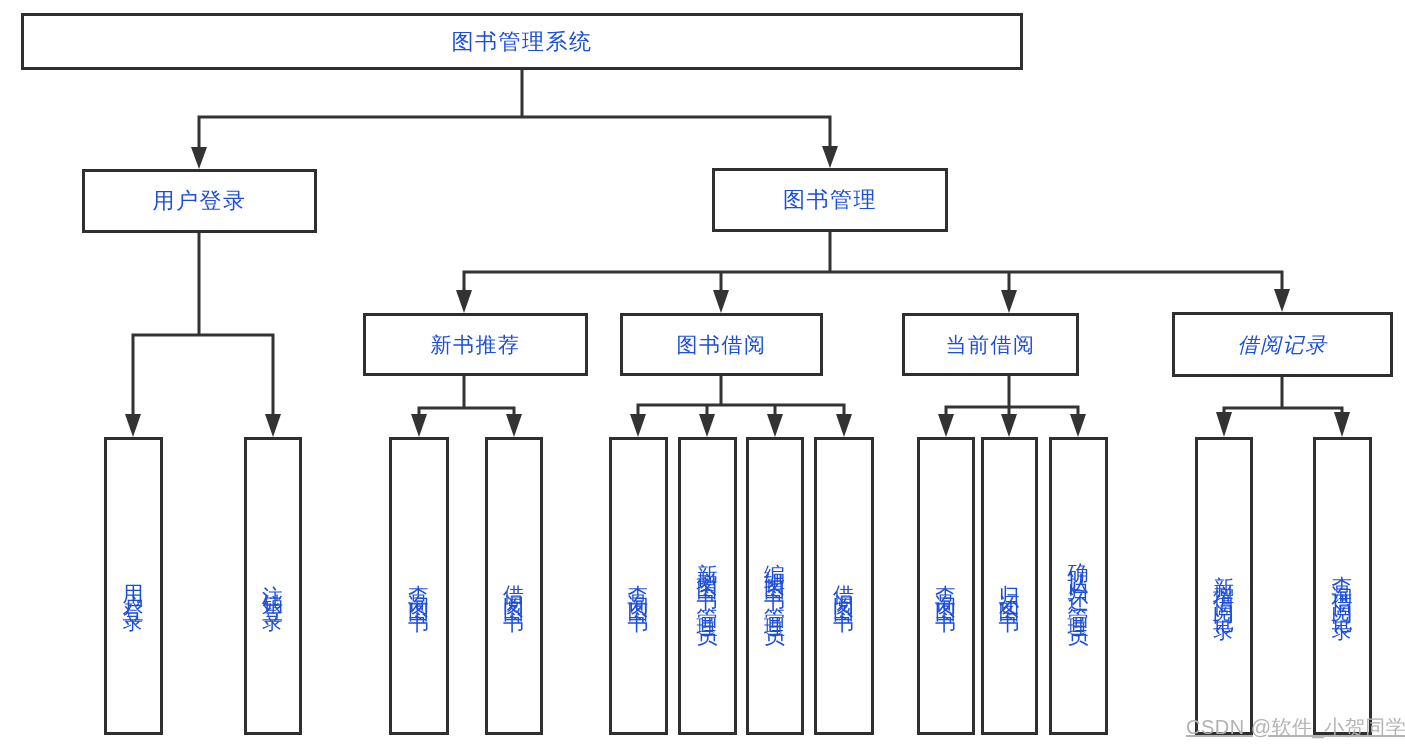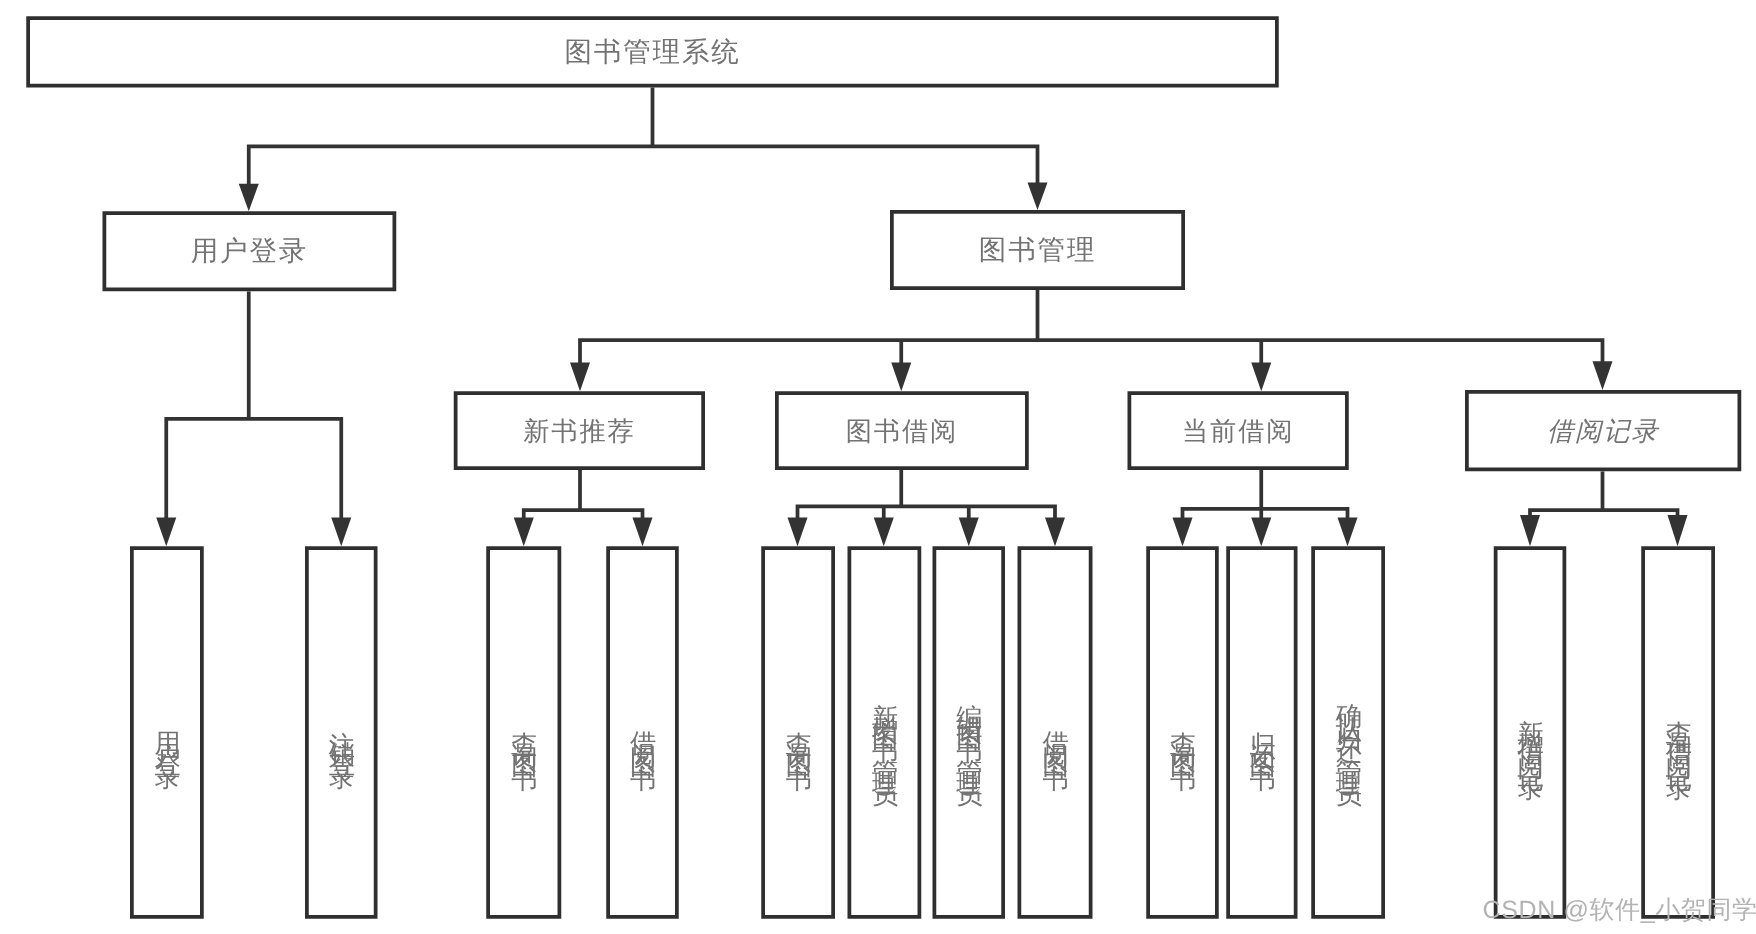--- a/index.html
+++ b/index.html
@@ -33,21 +33,21 @@
     stroke: none;
   }
   .box {
     position: absolute;
     box-sizing: border-box;
     background: #ffffff;
     border: 3px solid #2f2f2f;
     display: flex;
     align-items: center;
     justify-content: center;
-    color: #737373;
+    color: #1d4ed8;
     z-index: 2;
   }
   .hnode {
     font-size: 22px;
     letter-spacing: 1.5px;
     white-space: nowrap;
   }
   .l3 {
     font-size: 21px;
   }
@@ -65,20 +65,21 @@
   }
   #watermark {
     position: absolute;
     left: 1186px;
     top: 714px;
     font-size: 20px;
     color: #b3b3b3;
     white-space: nowrap;
     z-index: 5;
     letter-spacing: 0.5px;
+    text-decoration: underline;
   }
 </style>
 </head>
 <body>
 
 <div id="canvas">
 
   <svg id="connectors" viewBox="0 0 1405 747" xmlns="http://www.w3.org/2000/svg">
 
     <g>
@@ -145,21 +146,21 @@
     <span>图书管理系统</span>
   </div>
 
   <div class="box hnode" style="left:82px; top:169px; width:235px; height:64px;">
     <span>用户登录</span>
   </div>
   <div class="box hnode" style="left:712px; top:168px; width:236px; height:64px;font-family:Liberation Serif, serif;">
     <span>图书管理</span>
   </div>
 
-  <div class="box hnode l3" style="left:363px; top:313px; width:201px; height:63px;">
+  <div class="box hnode l3" style="left:363px; top:313px; width:225px; height:63px;">
     <span>新书推荐</span>
   </div>
   <div class="box hnode l3" style="left:620px; top:313px; width:203px; height:63px;justify-content:center;">
     <span>图书借阅</span>
   </div>
   <div class="box hnode l3" style="left:902px; top:313px; width:177px; height:63px;">
     <span>当前借阅</span>
   </div>
   <div class="box hnode l3" style="left:1172px; top:312px; width:221px; height:65px;font-style:italic;">
     <span>借阅记录</span>

